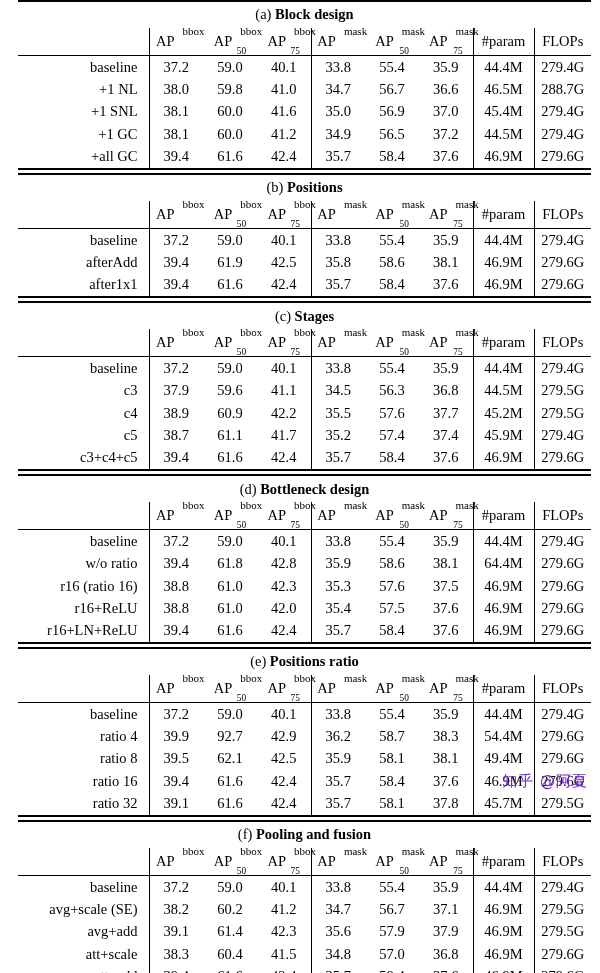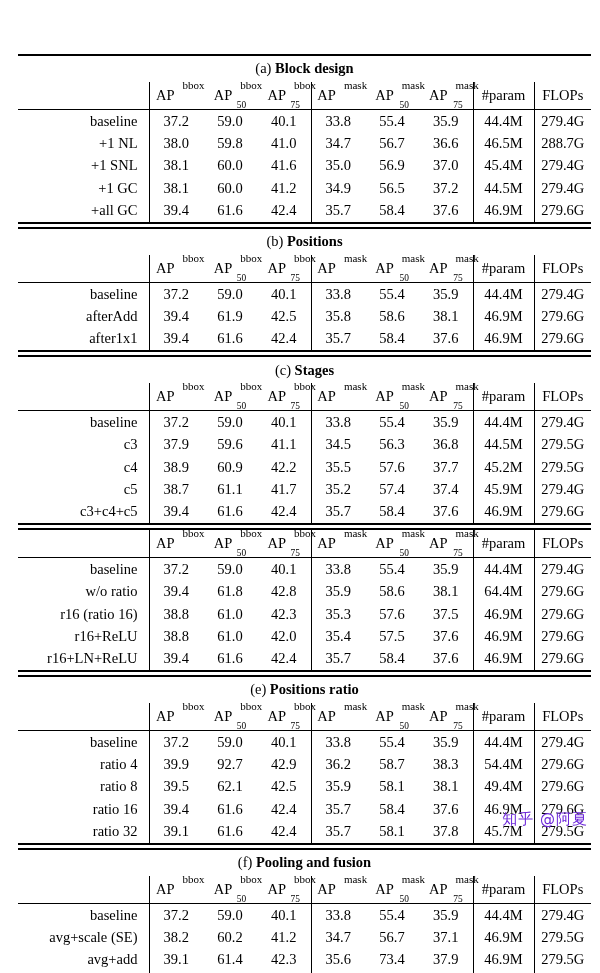--- a/index.html
+++ b/index.html
@@ -13,22 +13,21 @@
     font-family: "Liberation Serif", "DejaVu Serif", serif;
     color: #000000;
     position: relative;
     overflow: hidden;
   }
   .page {
     width: 600px;
     height: 827px;
     position: relative;
     box-sizing: border-box;
-    padding: 16px;
-    margin-top: 38px;
+    padding: 0;
   }
 
   .tbl-wrap {
     width: 564px;
     margin: 0 auto;
     position: relative;
   }
 
   table.gc {
     border-collapse: collapse;
@@ -376,20 +375,23 @@
             <col class="c-n">
             <col class="c-n">
             <col class="c-n">
             <col class="c-param">
             <col class="c-flops">
           </colgroup>
           <tbody>
             <tr class="hr-thick">
               <td colspan="9"></td>
             </tr>
+            <tr>
+              <td class="sec-title" colspan="9"><span class="lbl">(d)</span> <span class="nm">Bottleneck design</span></td>
+            </tr>
             <tr class="hdr-row">
               <td></td>
               <td class="vl"><span class="apunit">AP<sup>bbox</sup></span></td>
               <td class=""><span class="apunit">AP<sup>bbox</sup><sub>50</sub></span></td>
               <td class=" vr"><span class="apunit">AP<sup>bbox</sup><sub>75</sub></span></td>
               <td class=""><span class="apunit">AP<sup>mask</sup></span></td>
               <td class=""><span class="apunit">AP<sup>mask</sup><sub>50</sub></span></td>
               <td class=" vr"><span class="apunit">AP<sup>mask</sup><sub>75</sub></span></td>
               <td class="vr">#param</td>
               <td>FLOPs</td>
@@ -606,21 +608,21 @@
               <td class="vr">37.1</td>
               <td class="vr">46.9M</td>
               <td>279.5G</td>
             </tr>
             <tr class="data-row">
               <td class="rowlbl">avg+add</td>
               <td class="vl">39.1</td>
               <td class="">61.4</td>
               <td class="vr">42.3</td>
               <td class="">35.6</td>
-              <td class="">73.4</td>
+              <td class="">57.9</td>
               <td class="vr bold">37.9</td>
               <td class="vr">46.9M</td>
               <td>279.5G</td>
             </tr>
             <tr class="data-row">
               <td class="rowlbl">att+scale</td>
               <td class="vl">38.3</td>
               <td class="">60.4</td>
               <td class="vr">41.5</td>
               <td class="">34.8</td>

